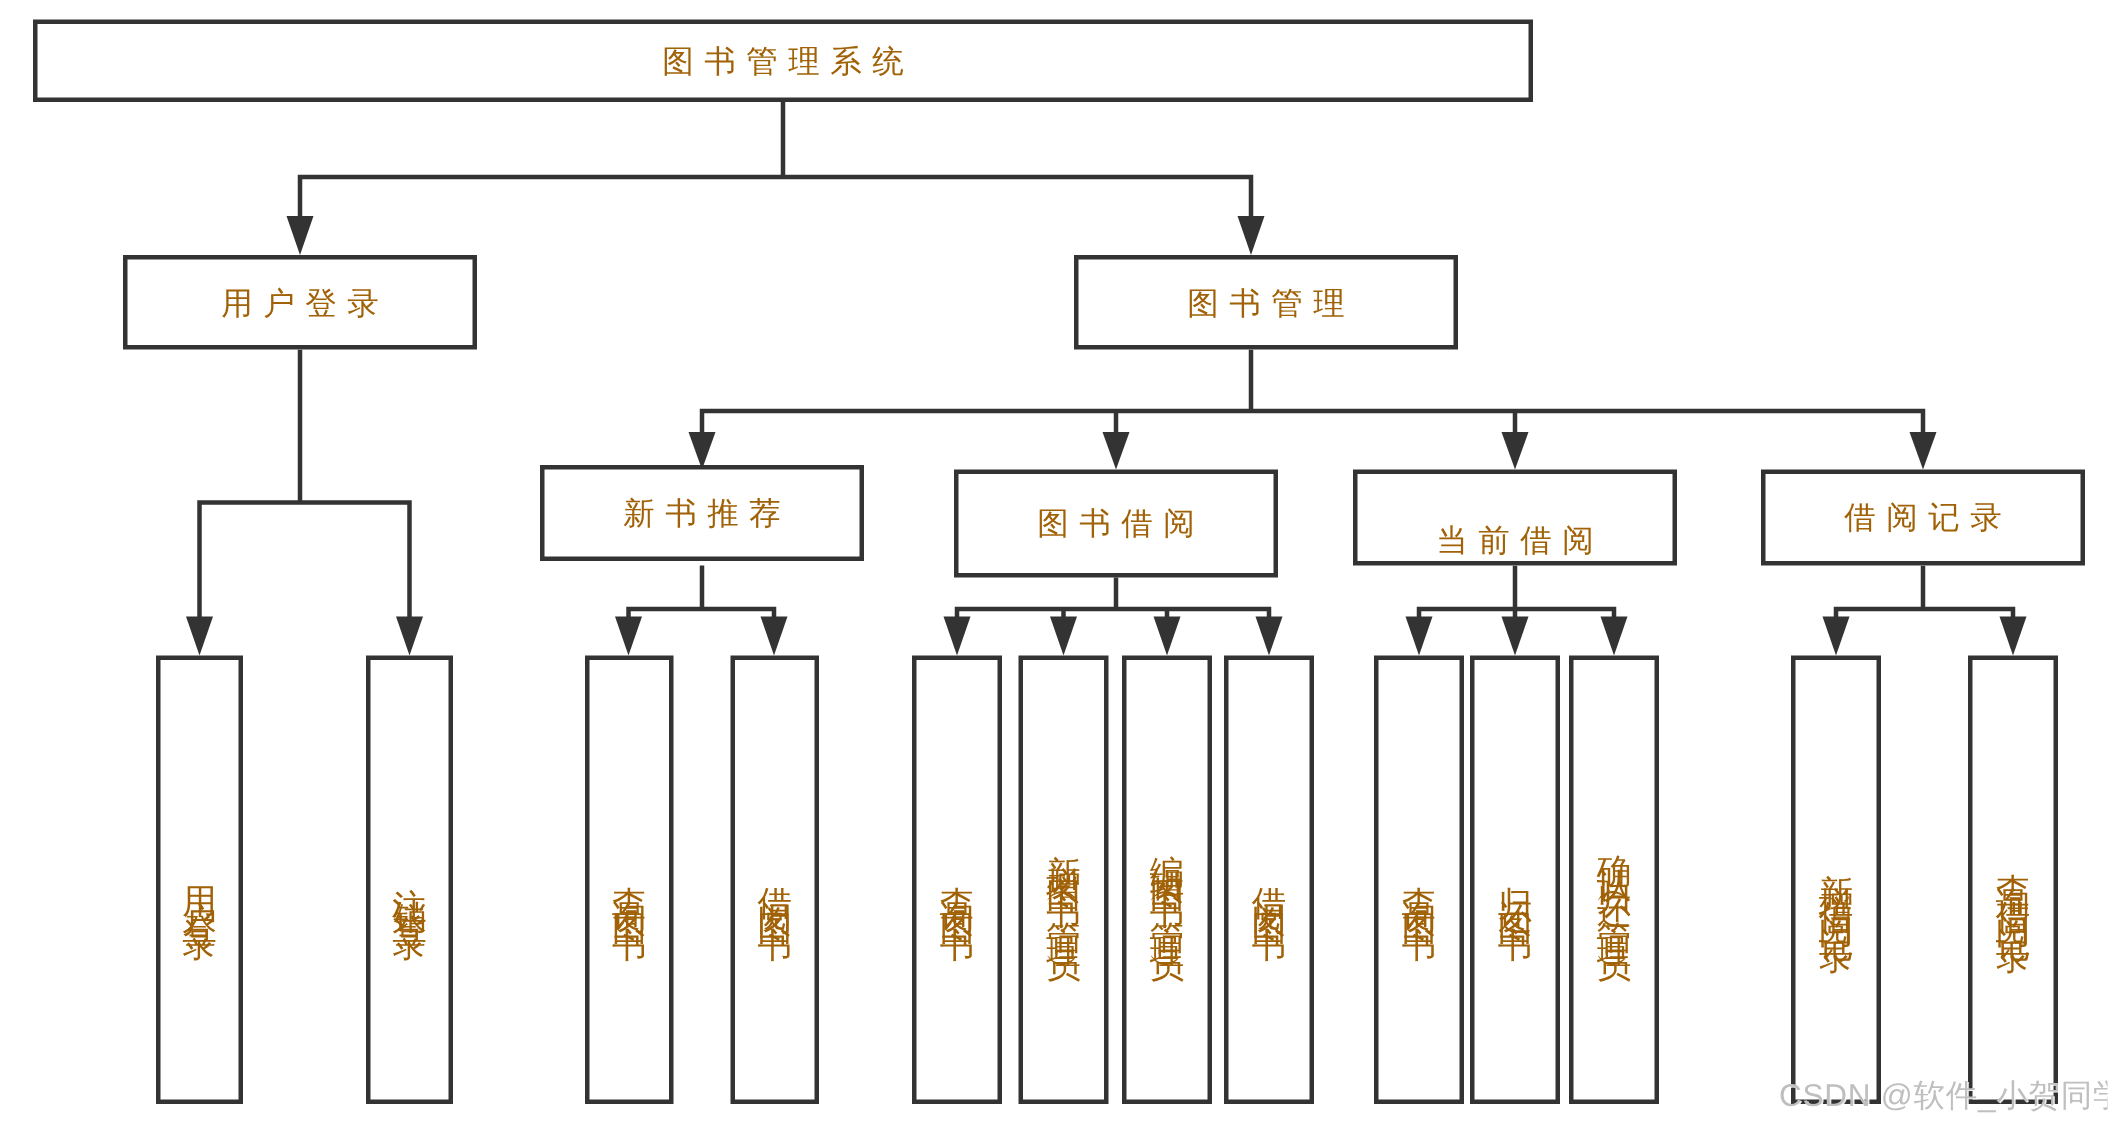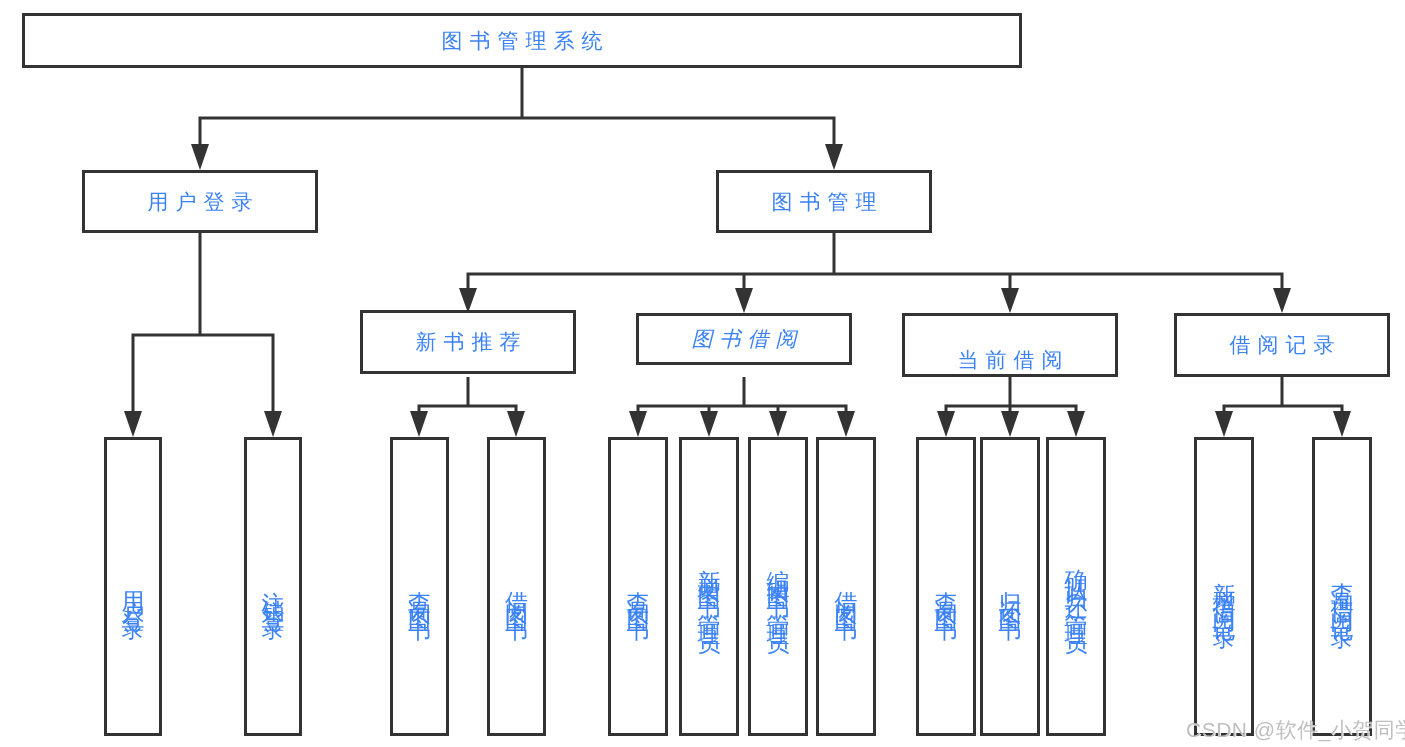--- a/index.html
+++ b/index.html
@@ -21,45 +21,45 @@
     pointer-events: none;
   }
   .node {
     position: absolute;
     box-sizing: border-box;
     border: 3px solid #333333;
     background: #ffffff;
     display: flex;
     align-items: center;
     justify-content: center;
-    color: #3b82f6;
+    color: #a16207;
   }
   .h-node .lbl {
     font-size: 21px;
     letter-spacing: 7px;
     margin-right: -7px;
     white-space: nowrap;
   }
   .v-node .lbl {
     writing-mode: vertical-rl;
     text-orientation: mixed;
     font-size: 23px;
     letter-spacing: 9px;
     margin-bottom: -9px;
     line-height: 1;
     white-space: nowrap;
   }
   
   #n-root   { left: 22px;   top: 13px;  width: 1000px; height: 55px; }
   
   #n-l2-0   { left: 82px;   top: 170px; width: 236px;  height: 63px; }
-  #n-l2-1   { left: 716px;  top: 170px; width: 216px;  height: 63px; }
+  #n-l2-1   { left: 716px;  top: 170px; width: 256px;  height: 63px; }
   
   #n-l3-0   { left: 360px;  top: 310px; width: 216px;  height: 64px; }
-  #n-l3-1   { left: 636px;  top: 313px; width: 216px;  height: 52px; font-style: italic; }
+  #n-l3-1   { left: 636px;  top: 313px; width: 216px;  height: 72px; }
   #n-l3-2   { left: 902px;  top: 313px; width: 216px;  height: 64px; align-items: flex-end; }
   #n-l3-3   { left: 1174px; top: 313px; width: 216px;  height: 64px; }
   
   .v-node   { top: 437px; height: 299px; }
   #n-lf-0   { left: 104px;  width: 58px; }
   #n-lf-1   { left: 244px;  width: 58px; }
   #n-lf-2   { left: 390px;  width: 59px; }
   #n-lf-3   { left: 487px;  width: 59px; }
   #n-lf-4   { left: 608px;  width: 60px; }
   #n-lf-5   { left: 679px;  width: 60px; }

